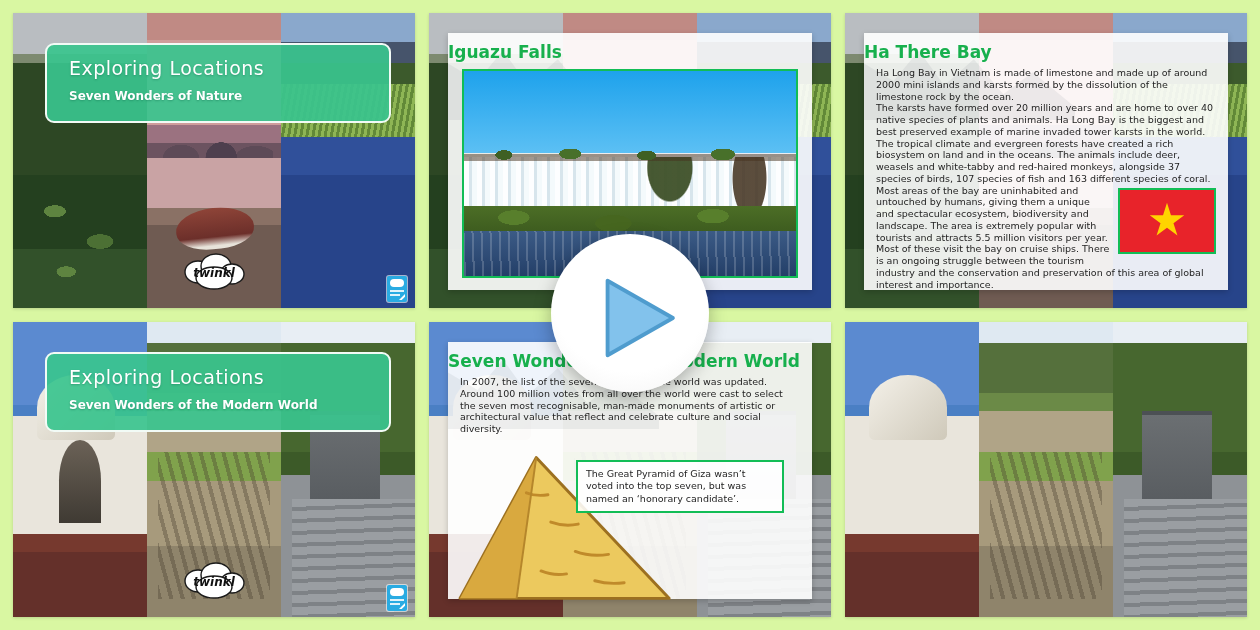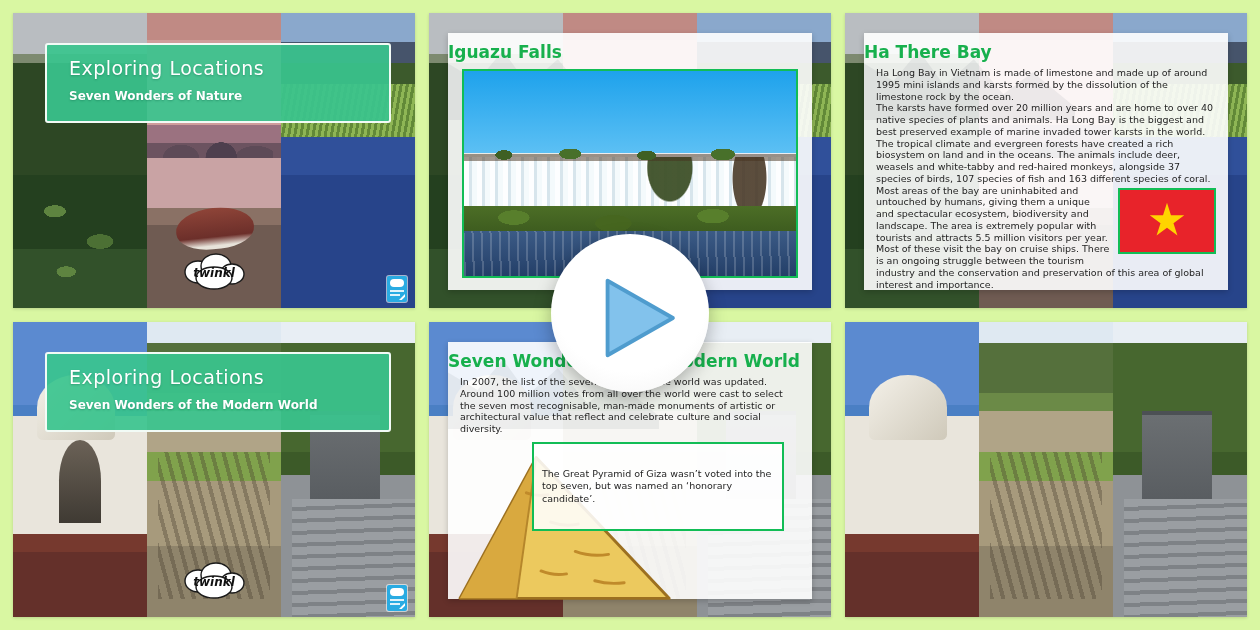--- a/index.html
+++ b/index.html
@@ -50,21 +50,21 @@
     background:repeating-linear-gradient(75deg,rgba(70,60,45,.35) 0 4px,transparent 4px 11px)}
   .mod3{background:linear-gradient(#e8eef4 0 7%,#47672f 7% 44%,#3c5a28 44% 52%,#8e9296 52%)}
   .mod3 .tower{position:absolute;left:22%;top:30%;width:52%;height:30%;
     background:linear-gradient(#6b6f72,#595d61);
     border-top:4px solid #4c5054}
   .mod3 .wall{position:absolute;left:8%;right:0;top:60%;bottom:0;
     background:repeating-linear-gradient(178deg,#9a9ea2 0 8px,#7e8286 8px 12px)}
 
   
   .banner{position:absolute;left:32px;top:30px;width:346px;height:80px;
-    background:var(--banner-green);border:2px solid #f2fbf6;border-radius:3px;
+    background:var(--banner-green);border:2px solid #f2fbf6;border-radius:9px;
     padding:12px 0 0 22px;color:#fff;text-shadow:0 1px 2px rgba(20,110,80,.45)}
   .banner .l1{font-size:19px;font-weight:400;letter-spacing:.5px}
   .banner .l2{font-size:12px;font-weight:700;margin-top:10px}
 
   
   .card{position:absolute;left:19px;right:19px;top:20px;bottom:18px;
     background:rgba(255,255,255,.9);box-shadow:0 2px 6px rgba(0,0,0,.2)}
   .card::before{content:"";position:absolute;left:0;top:0;width:58%;height:34%;
     background:rgba(110,120,130,.10);
     clip-path:polygon(0 100%,0 35%,14% 55%,26% 20%,38% 60%,52% 30%,66% 70%,80% 45%,100% 85%,100% 100%)}
@@ -119,22 +119,22 @@
   
   .body-text{position:relative;padding:5px 12px 0 12px;font-size:9.5px;line-height:1.24;
     color:var(--body-ink)}
   .body-text p{margin:0}
   .flag{float:right;width:98px;height:66px;margin:3px 0 2px 8px;border:2px solid var(--border-green);
     background:var(--flag-red);position:relative}
   .flag .star{position:absolute;left:50%;top:50%;width:36px;height:36px;transform:translate(-50%,-50%);
     background:var(--flag-star);
     clip-path:polygon(50% 0%,61% 35%,98% 35%,68% 57%,79% 91%,50% 70%,21% 91%,32% 57%,2% 35%,39% 35%)}
 
-  .callout{position:absolute;right:28px;top:100px;width:252px;border:2px solid var(--border-green);
-    background:rgba(255,255,255,.88);padding:24px 8px;font-size:9.5px;line-height:1.3;color:var(--body-ink)}
+  .callout{position:absolute;right:28px;top:118px;width:208px;border:2px solid var(--border-green);
+    background:rgba(255,255,255,.88);padding:6px 8px;font-size:9.5px;line-height:1.3;color:var(--body-ink)}
   .pyramid{position:absolute;left:10px;bottom:-2px;width:215px;height:148px}
 
   
   .cloud-logo{position:absolute;left:50%;transform:translateX(-50%);bottom:14px;width:72px;height:44px}
   .cloud-logo svg{width:100%;height:100%}
   .badge{position:absolute;right:8px;bottom:6px;width:20px;height:26px;border-radius:2px;
     background:#29abe2;box-shadow:0 0 0 1px rgba(255,255,255,.6);overflow:hidden}
   .badge .b-cloud{position:absolute;left:3px;top:3px;width:14px;height:8px;border-radius:6px;background:#fff}
   .badge .b-line{position:absolute;left:3px;height:2px;background:rgba(255,255,255,.85)}
   .badge .l1{top:14px;width:14px}.badge .l2{top:18px;width:10px}
@@ -212,21 +212,21 @@
     <div class="bg">
       <div class="col nat1"></div>
       <div class="col nat2">
           <div class="karst"></div>
         </div>
       <div class="col nat3"></div>
     </div>
     <div class="card">
       <div class="card-title">Ha There Bay</div>
       <div class="body-text">
-        <p>Ha Long Bay in Vietnam is made of limestone and made up of around 1995 mini islands and karsts formed by the dissolution of the limestone rock by the ocean.</p>
+        <p>Ha Long Bay in Vietnam is made of limestone and made up of around 2000 mini islands and karsts formed by the dissolution of the limestone rock by the ocean.</p>
         <p>The karsts have formed over 20 million years and are home to over 40 native species of plants and animals. Ha Long Bay is the biggest and best preserved example of marine invaded tower karsts in the world.</p>
         <p>The tropical climate and evergreen forests have created a rich biosystem on land and in the oceans. The animals include deer, weasels and white-tabby and red-haired monkeys, alongside 37 species of birds, 107 species of fish and 163 different species of coral.</p>
         <div>
           <div class="flag">
             <div class="star"></div>
           </div>
           <p>Most areas of the bay are uninhabited and untouched by humans, giving them a unique and spectacular ecosystem, biodiversity and landscape. The area is extremely popular with tourists and attracts 5.5 million visitors per year. Most of these visit the bay on cruise ships. There is an ongoing struggle between the tourism industry and the conservation and preservation of this area of global interest and importance.</p>
         </div>
       </div>
     </div>

